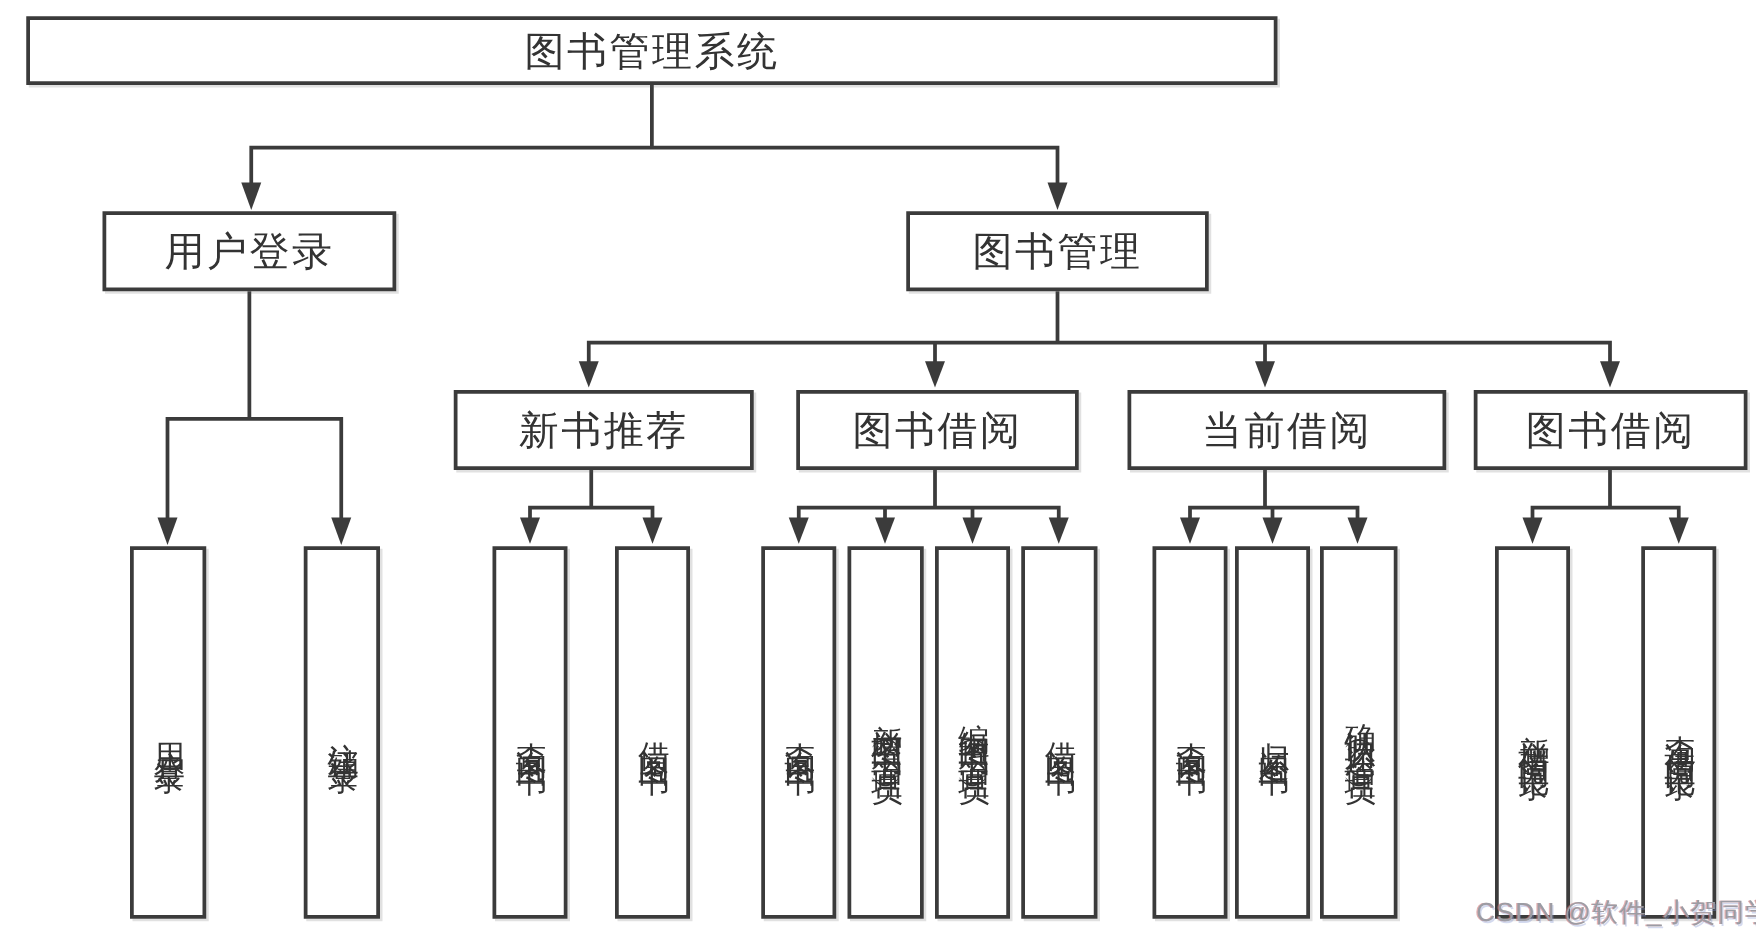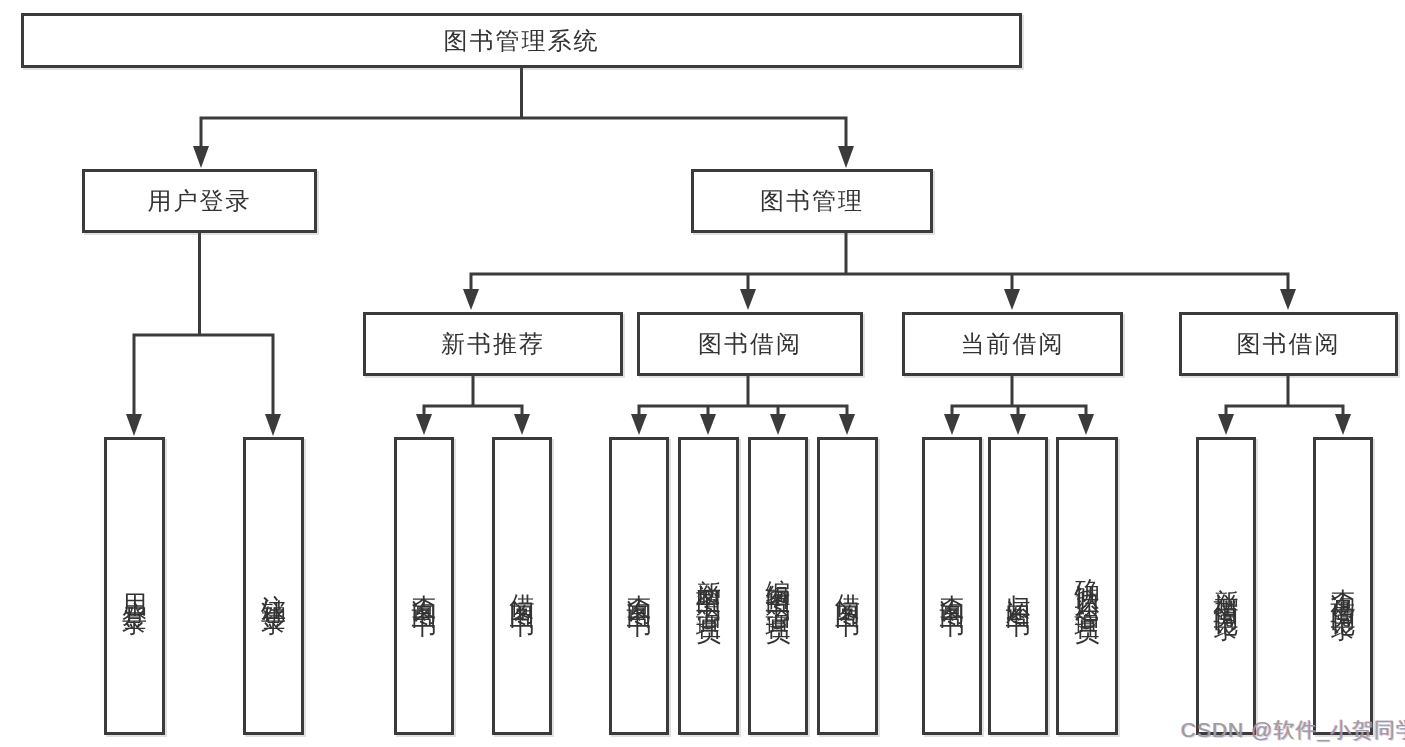--- a/index.html
+++ b/index.html
@@ -10,21 +10,21 @@
   }
   #stage{position:absolute;left:0;top:0;width:1405px;height:747px;}
   #connectors{position:absolute;left:0;top:0;z-index:0;}
   .box{
     position:absolute;box-sizing:border-box;
     background:#ffffff;border:3px solid #3b3b3b;
     display:flex;align-items:center;justify-content:center;
     z-index:1;line-height:1;
     box-shadow:2px 2px 0 rgba(90,90,90,0.18);
   }
-  .h{font-size:24px;letter-spacing:2px;white-space:nowrap;}
+  .h{font-size:32px;letter-spacing:2px;white-space:nowrap;}
   .v{
     writing-mode:vertical-rl;text-orientation:mixed;
     font-size:25px;letter-spacing:6px;
   }
   #watermark{
     position:absolute;left:1181px;top:716px;z-index:3;
     font-size:21px;letter-spacing:1px;white-space:nowrap;
     color:#9b9ca4;
     text-shadow:-1px 0 0 rgba(205,110,110,0.55),1px 1px 0 rgba(130,145,205,0.35);
   }
@@ -70,25 +70,25 @@
       <polygon points="1010,414 1026,414 1018,435"></polygon>
       <polygon points="1078,414 1094,414 1086,435"></polygon>
       <polygon points="1218,414 1234,414 1226,435"></polygon>
       <polygon points="1335,414 1351,414 1343,435"></polygon>
     </g>
   </svg>
 
   <div class="box h" style="left:21px;top:13px;width:1001px;height:55px">图书管理系统</div>
 
   <div class="box h" style="left:82px;top:169px;width:235px;height:64px">用户登录</div>
-  <div class="box h" style="left:691px;top:169px;width:242px;height:64px">图书管理</div>
+  <div class="box h" style="left:725px;top:169px;width:242px;height:64px">图书管理</div>
 
-  <div class="box h" style="left:363px;top:312px;width:260px;height:64px">新书推荐</div>
+  <div class="box h" style="left:363px;top:312px;width:240px;height:64px">新书推荐</div>
   <div class="box h" style="left:637px;top:312px;width:226px;height:64px">图书借阅</div>
-  <div class="box h" style="left:902px;top:312px;width:221px;height:64px">当前借阅</div>
+  <div class="box h" style="left:902px;top:312px;width:255px;height:64px">当前借阅</div>
   <div class="box h" style="left:1179px;top:312px;width:219px;height:64px">图书借阅</div>
 
   <div class="box v" style="left:104px;top:437px;width:61px;height:298px">用户登录</div>
   <div class="box v" style="left:243px;top:437px;width:61px;height:298px">注销登录</div>
 
   <div class="box v" style="left:394px;top:437px;width:60px;height:298px">查询图书</div>
   <div class="box v" style="left:492px;top:437px;width:60px;height:298px">借阅图书</div>
 
   <div class="box v" style="left:609px;top:437px;width:60px;height:298px">查询图书</div>
   <div class="box v" style="left:678px;top:437px;width:61px;height:298px">新增图书（管理员）</div>

